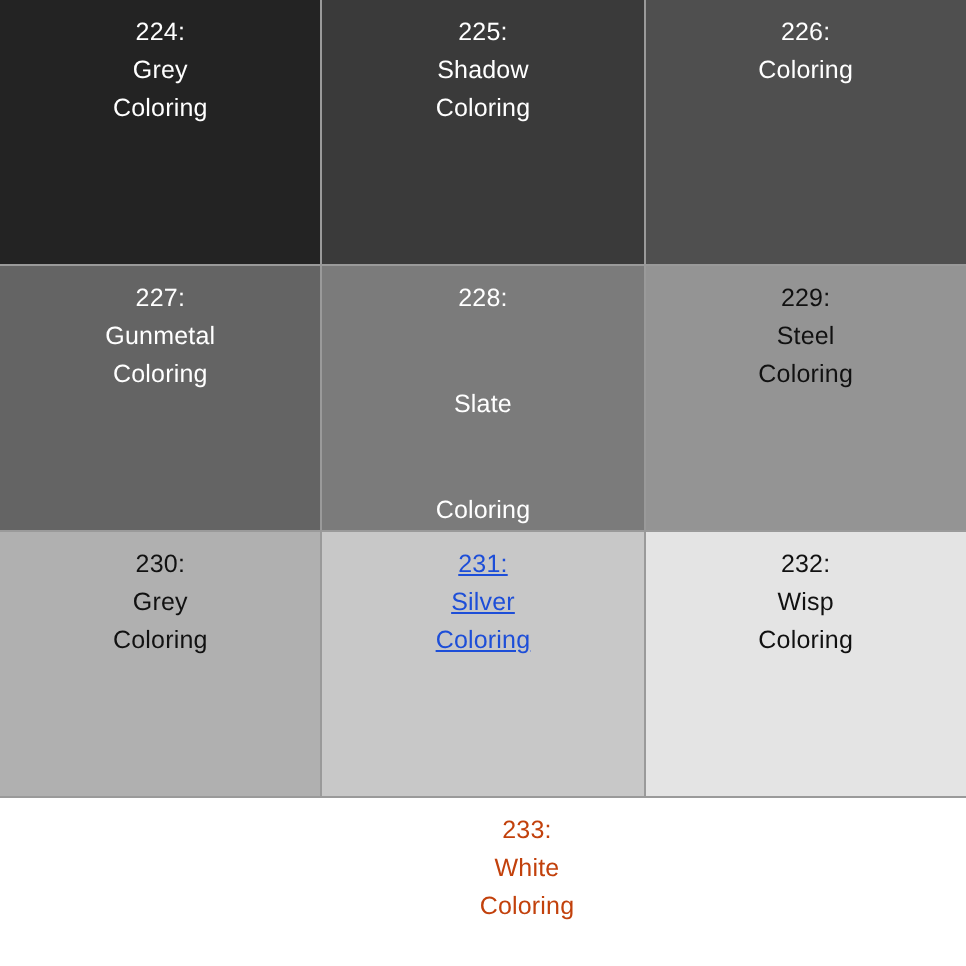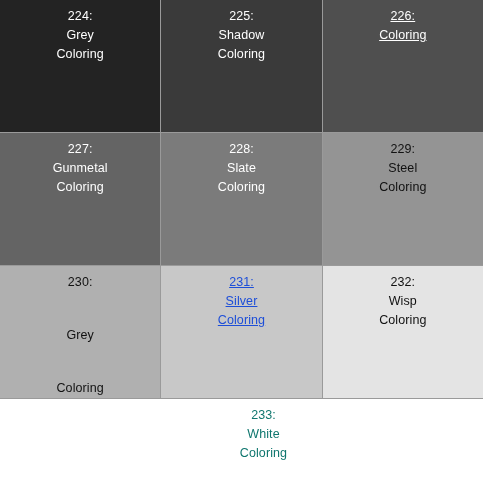--- a/index.html
+++ b/index.html
@@ -63,63 +63,63 @@
     <div class="swatch-cell" style="background-color: rgb(35, 35, 35); color: rgb(255, 255, 255);">
       <span class="swatch-line">224:</span>
       <span class="swatch-line">Grey</span>
       <span class="swatch-line">Coloring</span>
     </div>
     <div class="swatch-cell" style="background-color: rgb(58, 58, 58); color: rgb(255, 255, 255);">
       <span class="swatch-line">225:</span>
       <span class="swatch-line">Shadow</span>
       <span class="swatch-line">Coloring</span>
     </div>
-    <div class="swatch-cell" style="background-color: rgb(79, 79, 79); color: rgb(255, 255, 255); text-decoration: underline;">
+    <div class="swatch-cell" style="background-color: rgb(79, 79, 79); color: rgb(255, 255, 255);">
       <span class="swatch-line">226:</span>
       <span class="swatch-line">Coloring</span>
     </div>
   </div>
 
   <div class="swatch-row">
     <div class="swatch-cell" style="background-color: rgb(100, 100, 100); color: rgb(255, 255, 255);">
       <span class="swatch-line">227:</span>
       <span class="swatch-line">Gunmetal</span>
       <span class="swatch-line">Coloring</span>
     </div>
-    <div class="swatch-cell" style="background-color: rgb(123, 123, 123); color: rgb(255, 255, 255);">
+    <div class="swatch-cell" style="background-color: rgb(123, 123, 123); color: rgb(255, 255, 255); justify-content: space-between;">
       <span class="swatch-line">228:</span>
       <span class="swatch-line">Slate</span>
       <span class="swatch-line">Coloring</span>
     </div>
     <div class="swatch-cell" style="background-color: rgb(148, 148, 148); color: rgb(17, 17, 17);">
       <span class="swatch-line">229:</span>
       <span class="swatch-line">Steel</span>
       <span class="swatch-line">Coloring</span>
     </div>
   </div>
 
   <div class="swatch-row">
-    <div class="swatch-cell" style="background-color: rgb(176, 176, 176); color: rgb(17, 17, 17); justify-content: space-between;">
+    <div class="swatch-cell" style="background-color: rgb(176, 176, 176); color: rgb(17, 17, 17);">
       <span class="swatch-line">230:</span>
       <span class="swatch-line">Grey</span>
       <span class="swatch-line">Coloring</span>
     </div>
     <div class="swatch-cell" style="background-color: rgb(200, 200, 200); color: #1d4ed8; text-decoration: underline;">
       <span class="swatch-line">231:</span>
       <span class="swatch-line">Silver</span>
       <span class="swatch-line">Coloring</span>
     </div>
     <div class="swatch-cell" style="background-color: rgb(228, 228, 228); color: rgb(17, 17, 17);">
       <span class="swatch-line">232:</span>
       <span class="swatch-line">Wisp</span>
       <span class="swatch-line">Coloring</span>
     </div>
   </div>
 
   <div class="swatch-row row-last">
-    <div class="swatch-cell full-width" style="background-color: rgb(255, 255, 255); color: #0f766e; padding-left: 44px;">
+    <div class="swatch-cell full-width" style="background-color: rgb(255, 255, 255); color: #c2410c; padding-left: 44px;">
       <span class="swatch-line">233:</span>
       <span class="swatch-line">White</span>
       <span class="swatch-line">Coloring</span>
     </div>
   </div>
 
 </div>
 
 </body></html>

